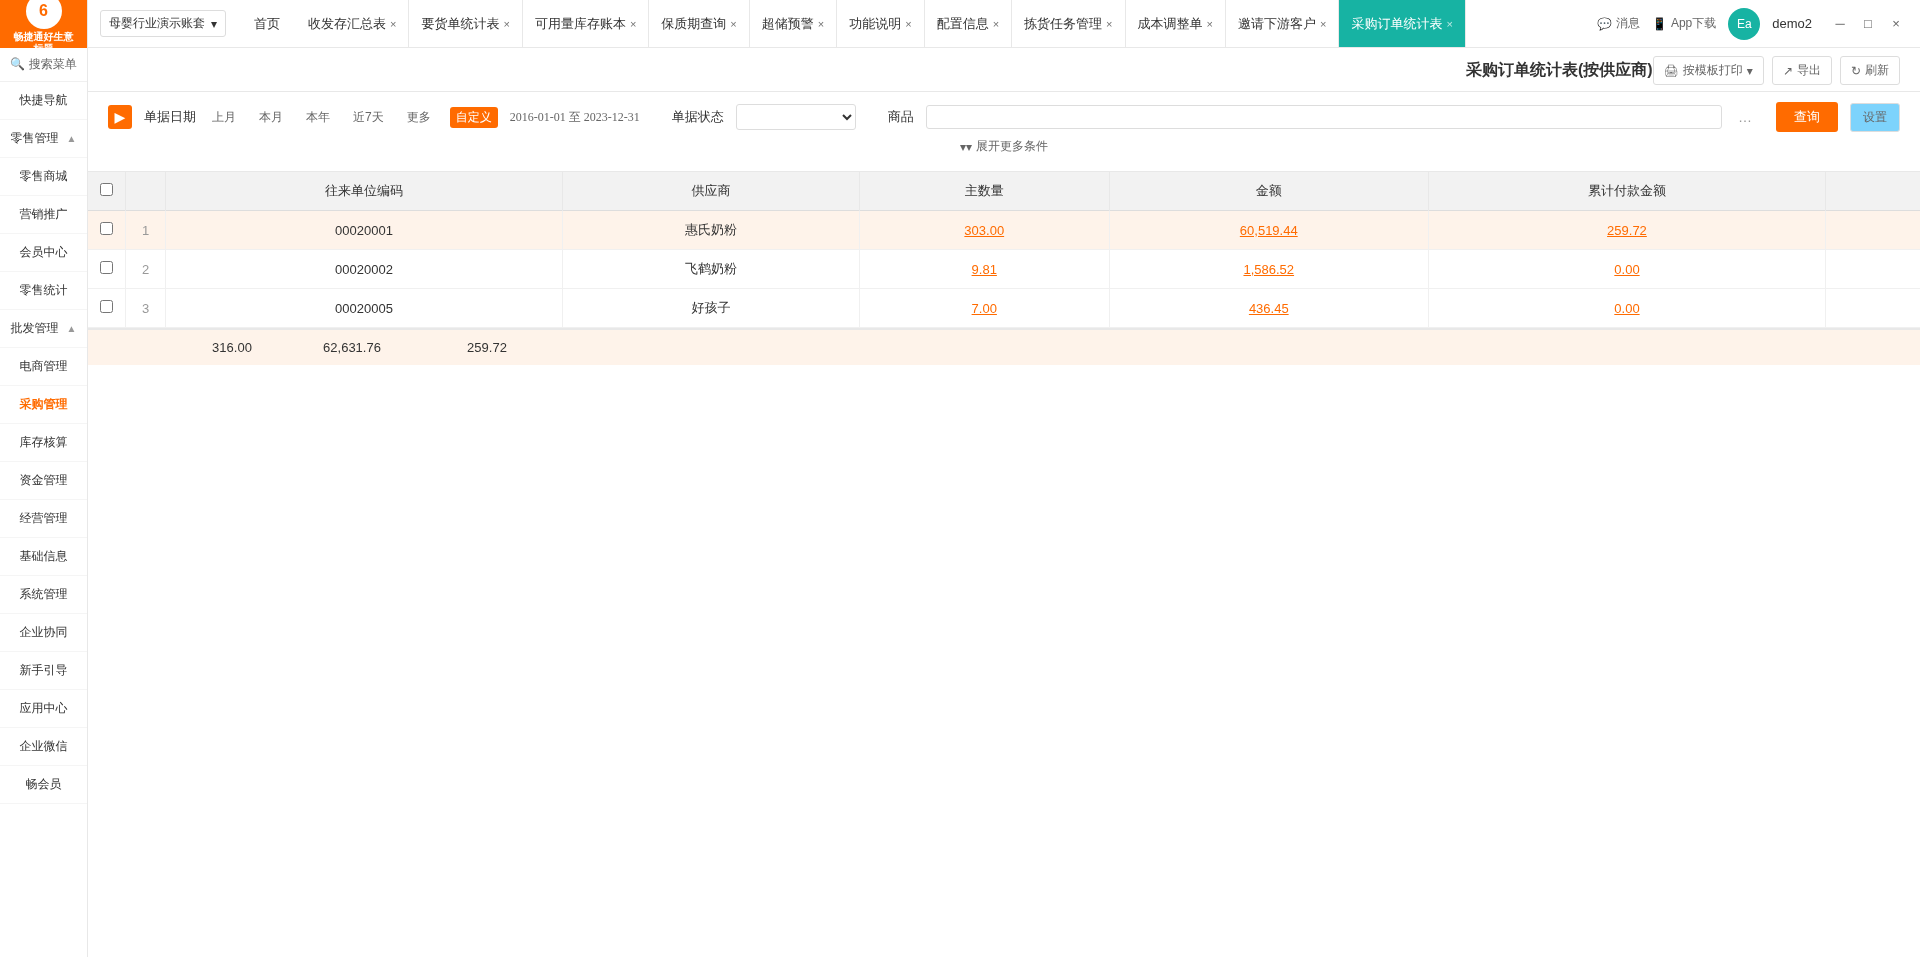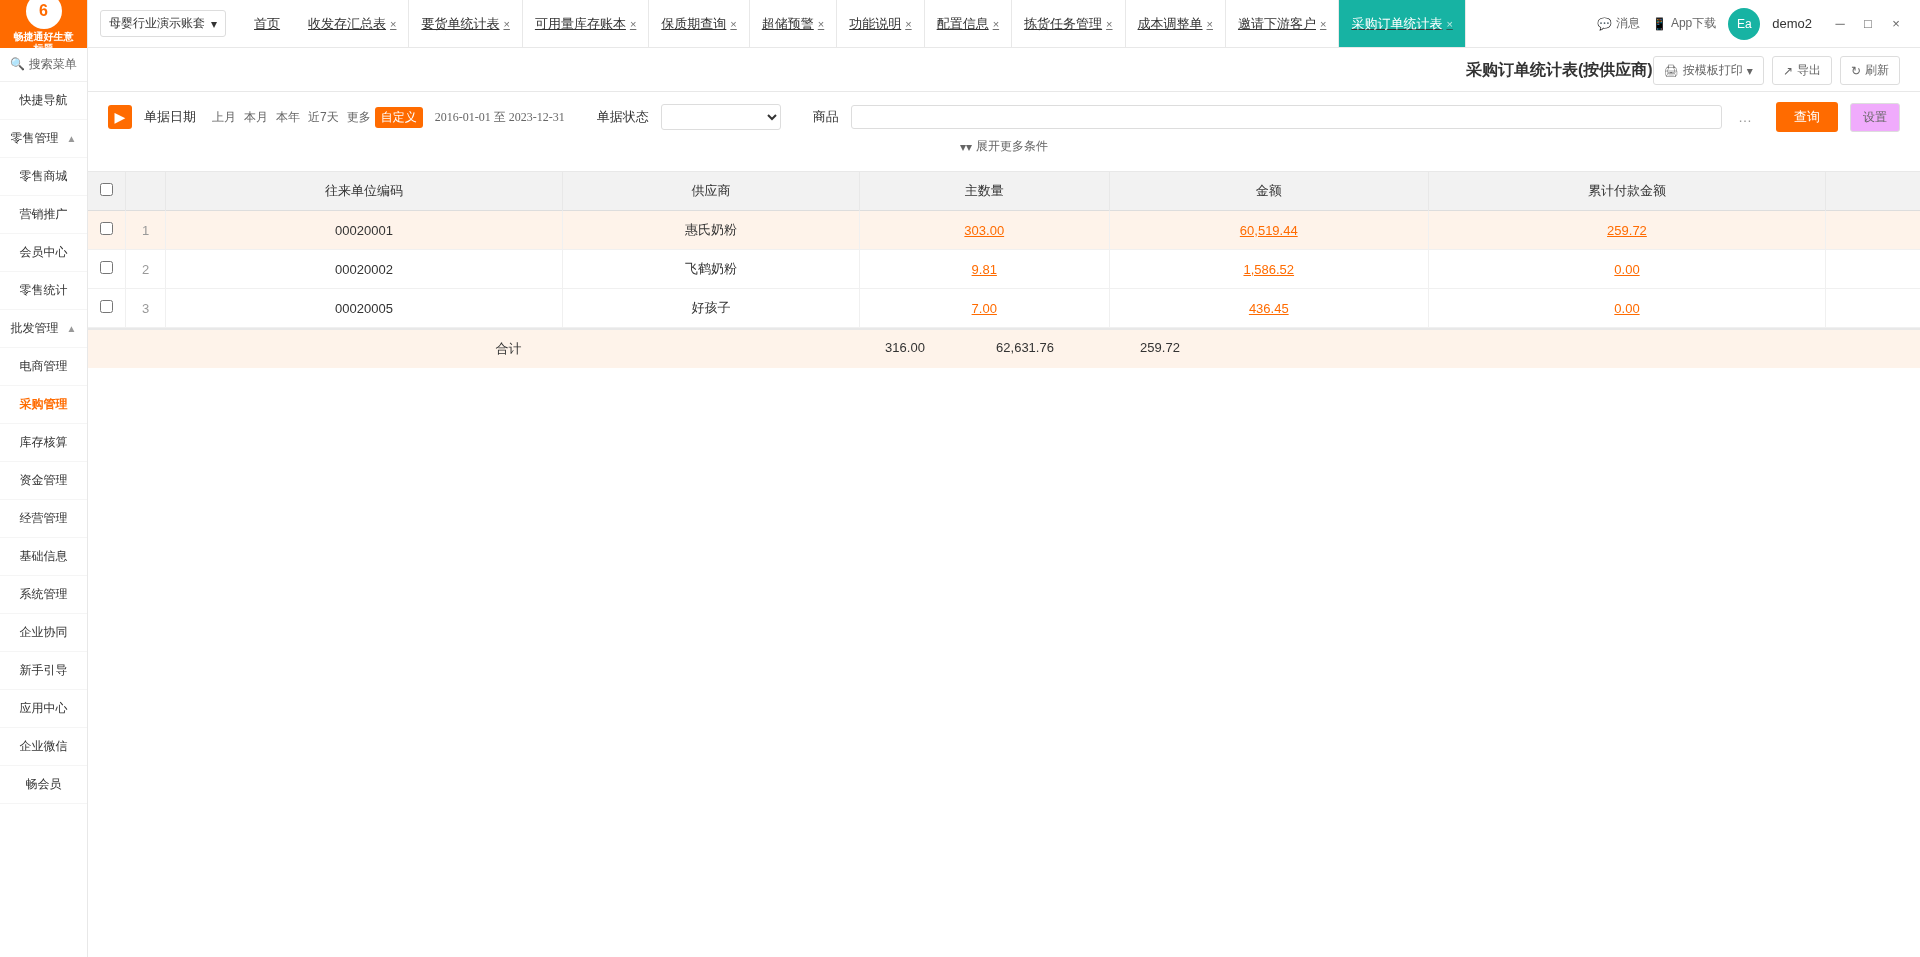--- a/index.html
+++ b/index.html
@@ -53,21 +53,20 @@
       border-bottom: 1px solid #e8e8e8;
       padding: 0 12px;
       flex-shrink: 0;
     }
     .nav-tabs-area {
       display: flex;
       align-items: center;
       flex: 1;
       overflow: hidden;
       height: 100%;
-      text-decoration: underline;
     }
     .nav-tab {
       padding: 0 12px;
       height: 100%;
       display: flex;
       align-items: center;
       font-size: 13px;
       color: #333;
       cursor: pointer;
       white-space: nowrap;
@@ -145,21 +144,21 @@
       border: none;
       border-radius: 3px;
       cursor: pointer;
       display: flex;
       align-items: center;
       justify-content: center;
       font-size: 14px;
       flex-shrink: 0;
     }
     .filter-label { font-size: 13px; color: #333; white-space: nowrap; }
-    .filter-date-links { display: flex; gap: 0; }
+    .filter-date-links { display: flex; gap: 15px; }
     .filter-date-link {
       font-size: 12px;
       color: #666;
       cursor: pointer;
       padding: 2px 4px;
     }
     .filter-date-link.custom {
       background: #ff6b00;
       color: #fff;
       border-radius: 3px;
@@ -248,21 +247,21 @@
     .table-footer {
       background: #fef3ea;
       border-top: 2px solid #e8e8e8;
       display: flex;
       padding: 10px 12px;
       font-size: 13px;
       font-weight: 500;
     }
 
     .settings-btn {
-      background: #f0abfc;
+      background: #7dd3fc;
       border: 1px solid #ddd;
       border-radius: 3px;
       padding: 5px 12px;
       font-size: 12px;
       color: #666;
       cursor: pointer;
     }
 
     .header-actions-row {
       display: flex;
@@ -608,21 +607,20 @@
       <td class="number-cell">436.45</td>
       <td class="number-cell">0.00</td>
       <td></td>
     </tr>
           </tbody>
       </table>
 
       <div class="table-footer">
         <div style="width:32px;"></div>
         <div style="width:40px;"></div>
-        <div style="flex:1;text-align:center;">合计</div>
         <div style="width:120px;text-align:center;">316.00</div>
         <div style="width:120px;text-align:center;">62,631.76</div>
         <div style="width:150px;text-align:center;">259.72</div>
         <div style="flex:1;"></div>
       </div>
     </div>
 
   </div>
 </div>
 

